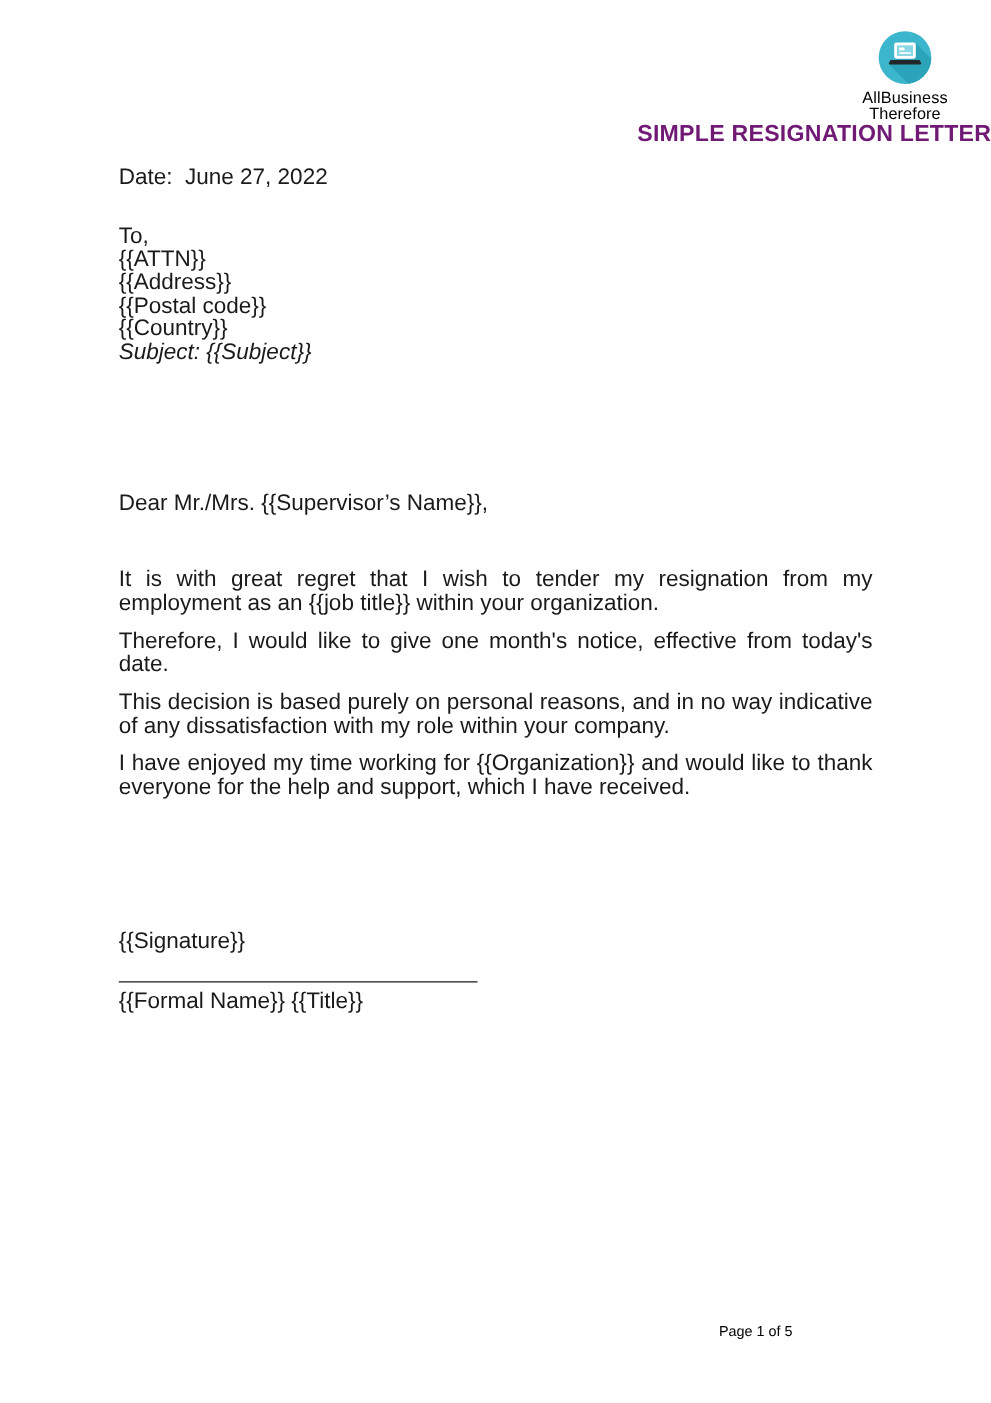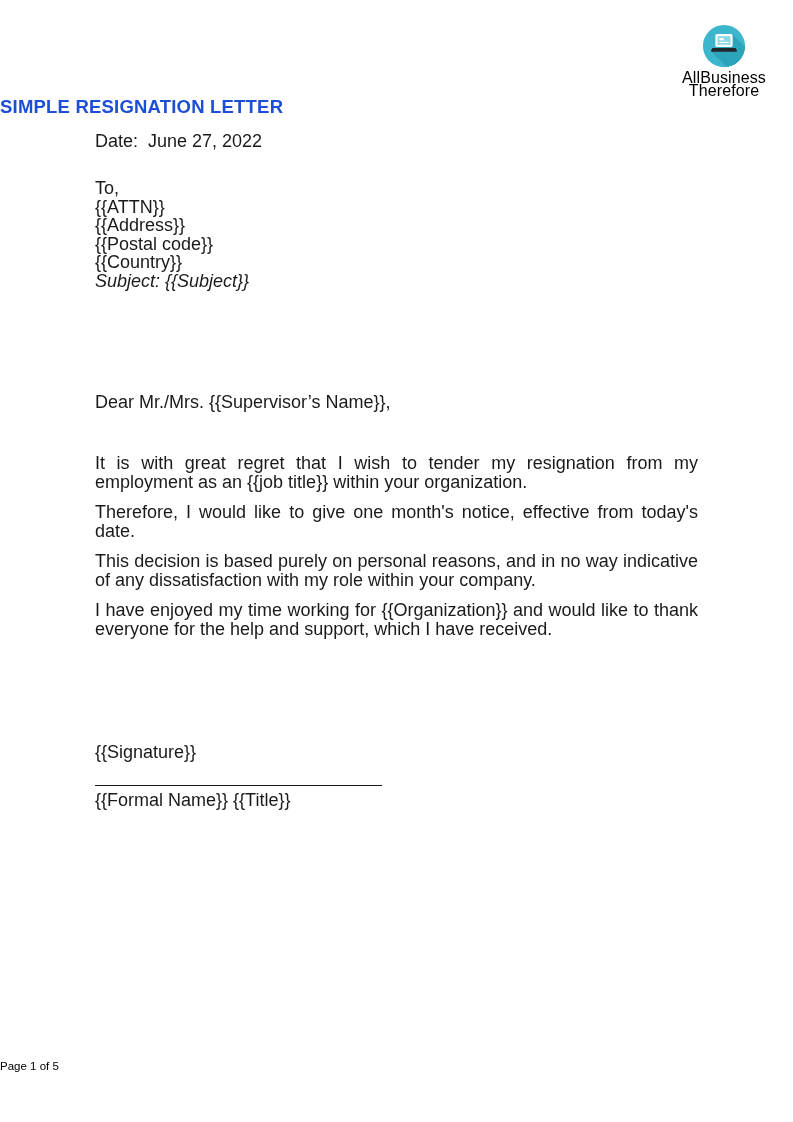--- a/index.html
+++ b/index.html
@@ -16,34 +16,34 @@
   .logo {
     position: absolute;
     top: 24px;
     left: 664px;
     width: 120px;
     text-align: center;
   }
   .logo svg { display: block; margin: 0 auto; }
   .logo-text {
     margin-top: 2px;
-    font-size: 16px;
+    font-size: 13px;
     line-height: 12.5px;
     color: #000000;
     letter-spacing: 0.1px;
   }
   .title {
     position: absolute;
     top: 96px;
     left: 0;
     width: 793px;
-    text-align: left;
+    text-align: right;
     font-size: 18.5px;
     font-weight: 700;
-    color: #1d4ed8;
+    color: #701a75;
     letter-spacing: 0.2px;
   }
   .block {
     position: absolute;
     left: 95px;
     width: 603px;
     font-size: 18px;
     line-height: 19px;
   }
   .date-line { top: 132px; white-space: pre-wrap; }
@@ -63,21 +63,21 @@
     top: 785px;
     width: 287px;
     border-top: 1px solid #1a1a1a;
   }
   .signer-line { top: 791px; }
   .footer {
     position: absolute;
     top: 1060px;
     left: 0;
     width: 634px;
-    text-align: left;
+    text-align: right;
     font-size: 11.5px;
     color: #000000;
   }
 </style>
 </head>
 <body>
 
 <div class="page">
 
   <div class="logo">

